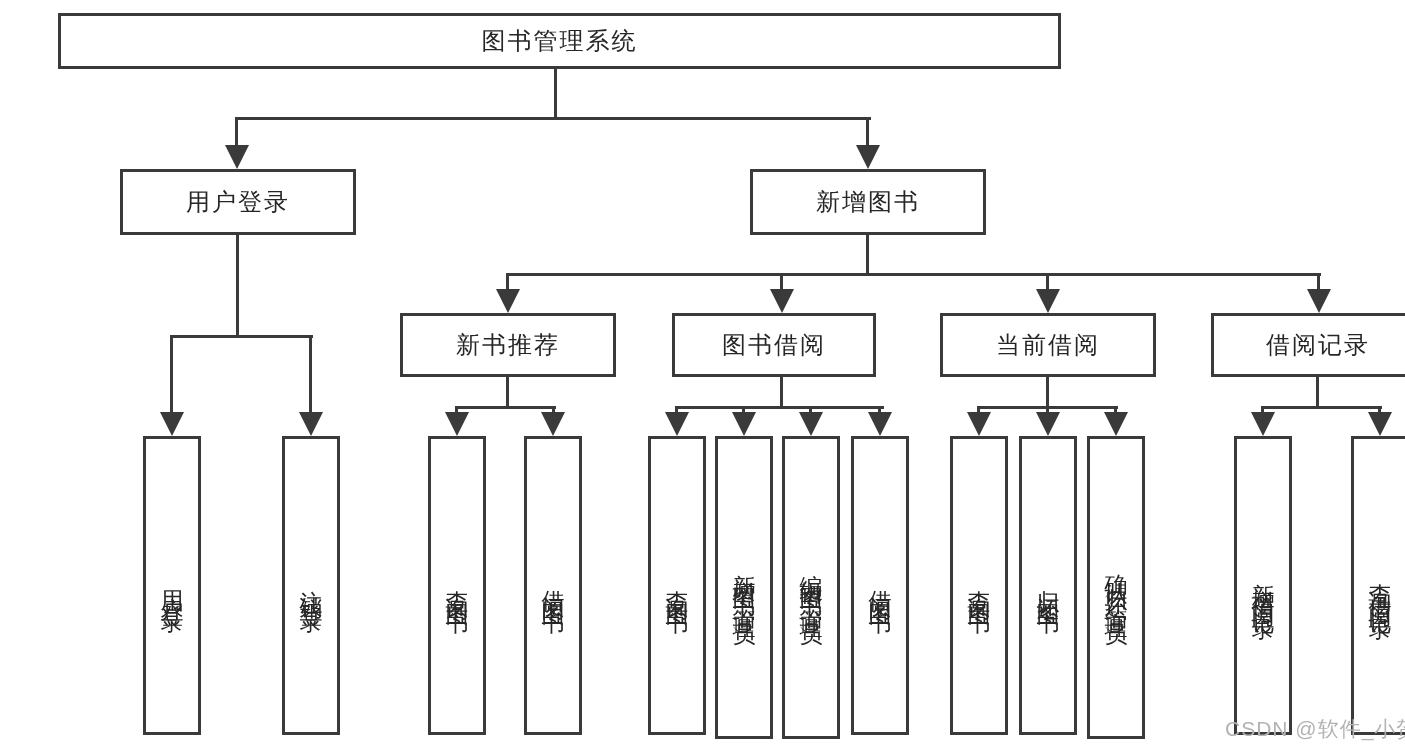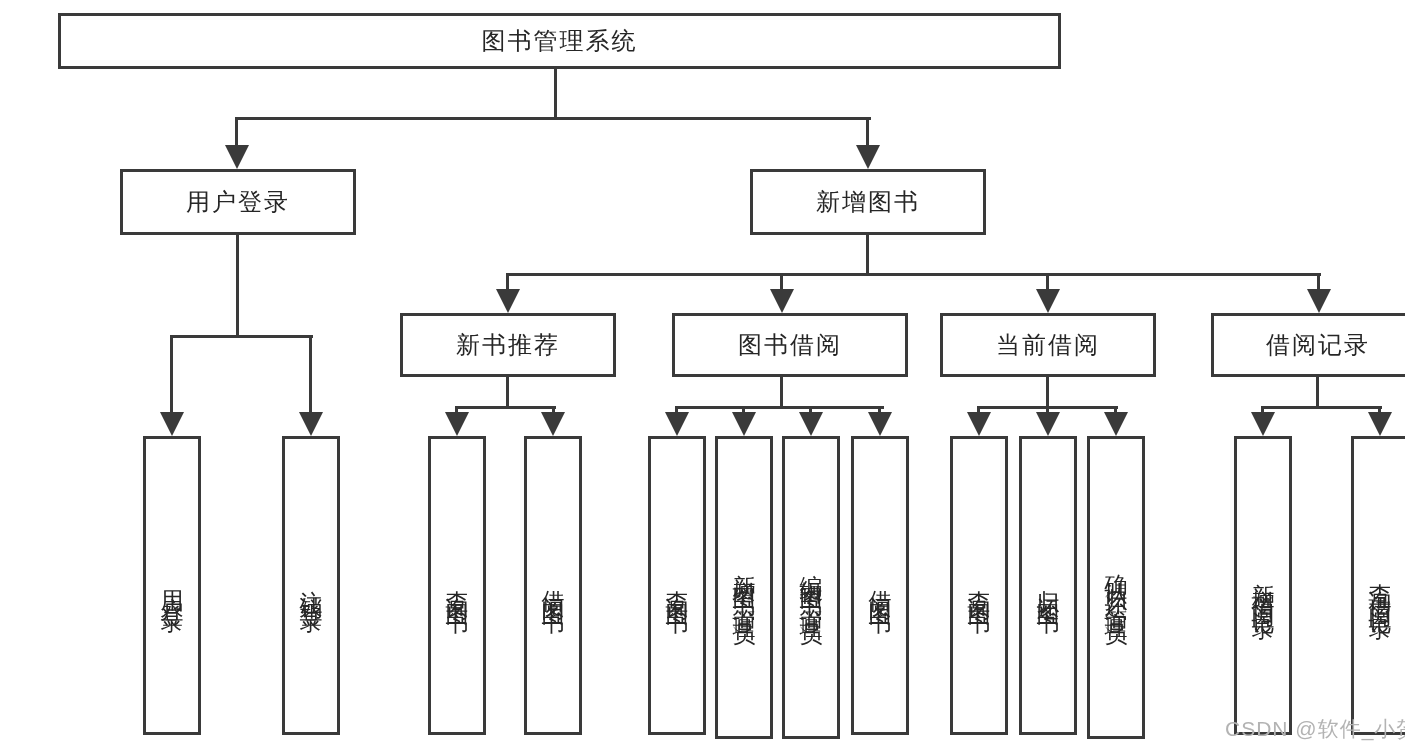--- a/index.html
+++ b/index.html
@@ -96,21 +96,21 @@
   <div class="line" style="left:468px;top:273px;width:3px;height:20px"></div>
   <div class="line" style="left:742px;top:273px;width:3px;height:20px"></div>
   <div class="line" style="left:1008px;top:273px;width:3px;height:20px"></div>
   <div class="line" style="left:1279px;top:273px;width:3px;height:20px"></div>
   <div class="arrow" style="left:458px;top:289px"></div>
   <div class="arrow" style="left:732px;top:289px"></div>
   <div class="arrow" style="left:998px;top:289px"></div>
   <div class="arrow" style="left:1269px;top:289px"></div>
 
   <div class="box h-label" style="left:362px;top:313px;width:216px;height:64px">新书推荐</div>
-  <div class="box h-label" style="left:634px;top:313px;width:236px;height:64px">图书借阅</div>
+  <div class="box h-label" style="left:634px;top:313px;width:204px;height:64px">图书借阅</div>
   <div class="box h-label" style="left:902px;top:313px;width:216px;height:64px">当前借阅</div>
   <div class="box h-label" style="left:1173px;top:313px;width:214px;height:64px">借阅记录</div>
 
   <div class="line" style="left:468px;top:377px;width:3px;height:32px"></div>
   <div class="line" style="left:417px;top:406px;width:101px;height:3px"></div>
   <div class="line" style="left:417px;top:406px;width:3px;height:14px"></div>
   <div class="line" style="left:514px;top:406px;width:3px;height:14px"></div>
   <div class="arrow" style="left:407px;top:412px"></div>
   <div class="arrow" style="left:503px;top:412px"></div>
 

